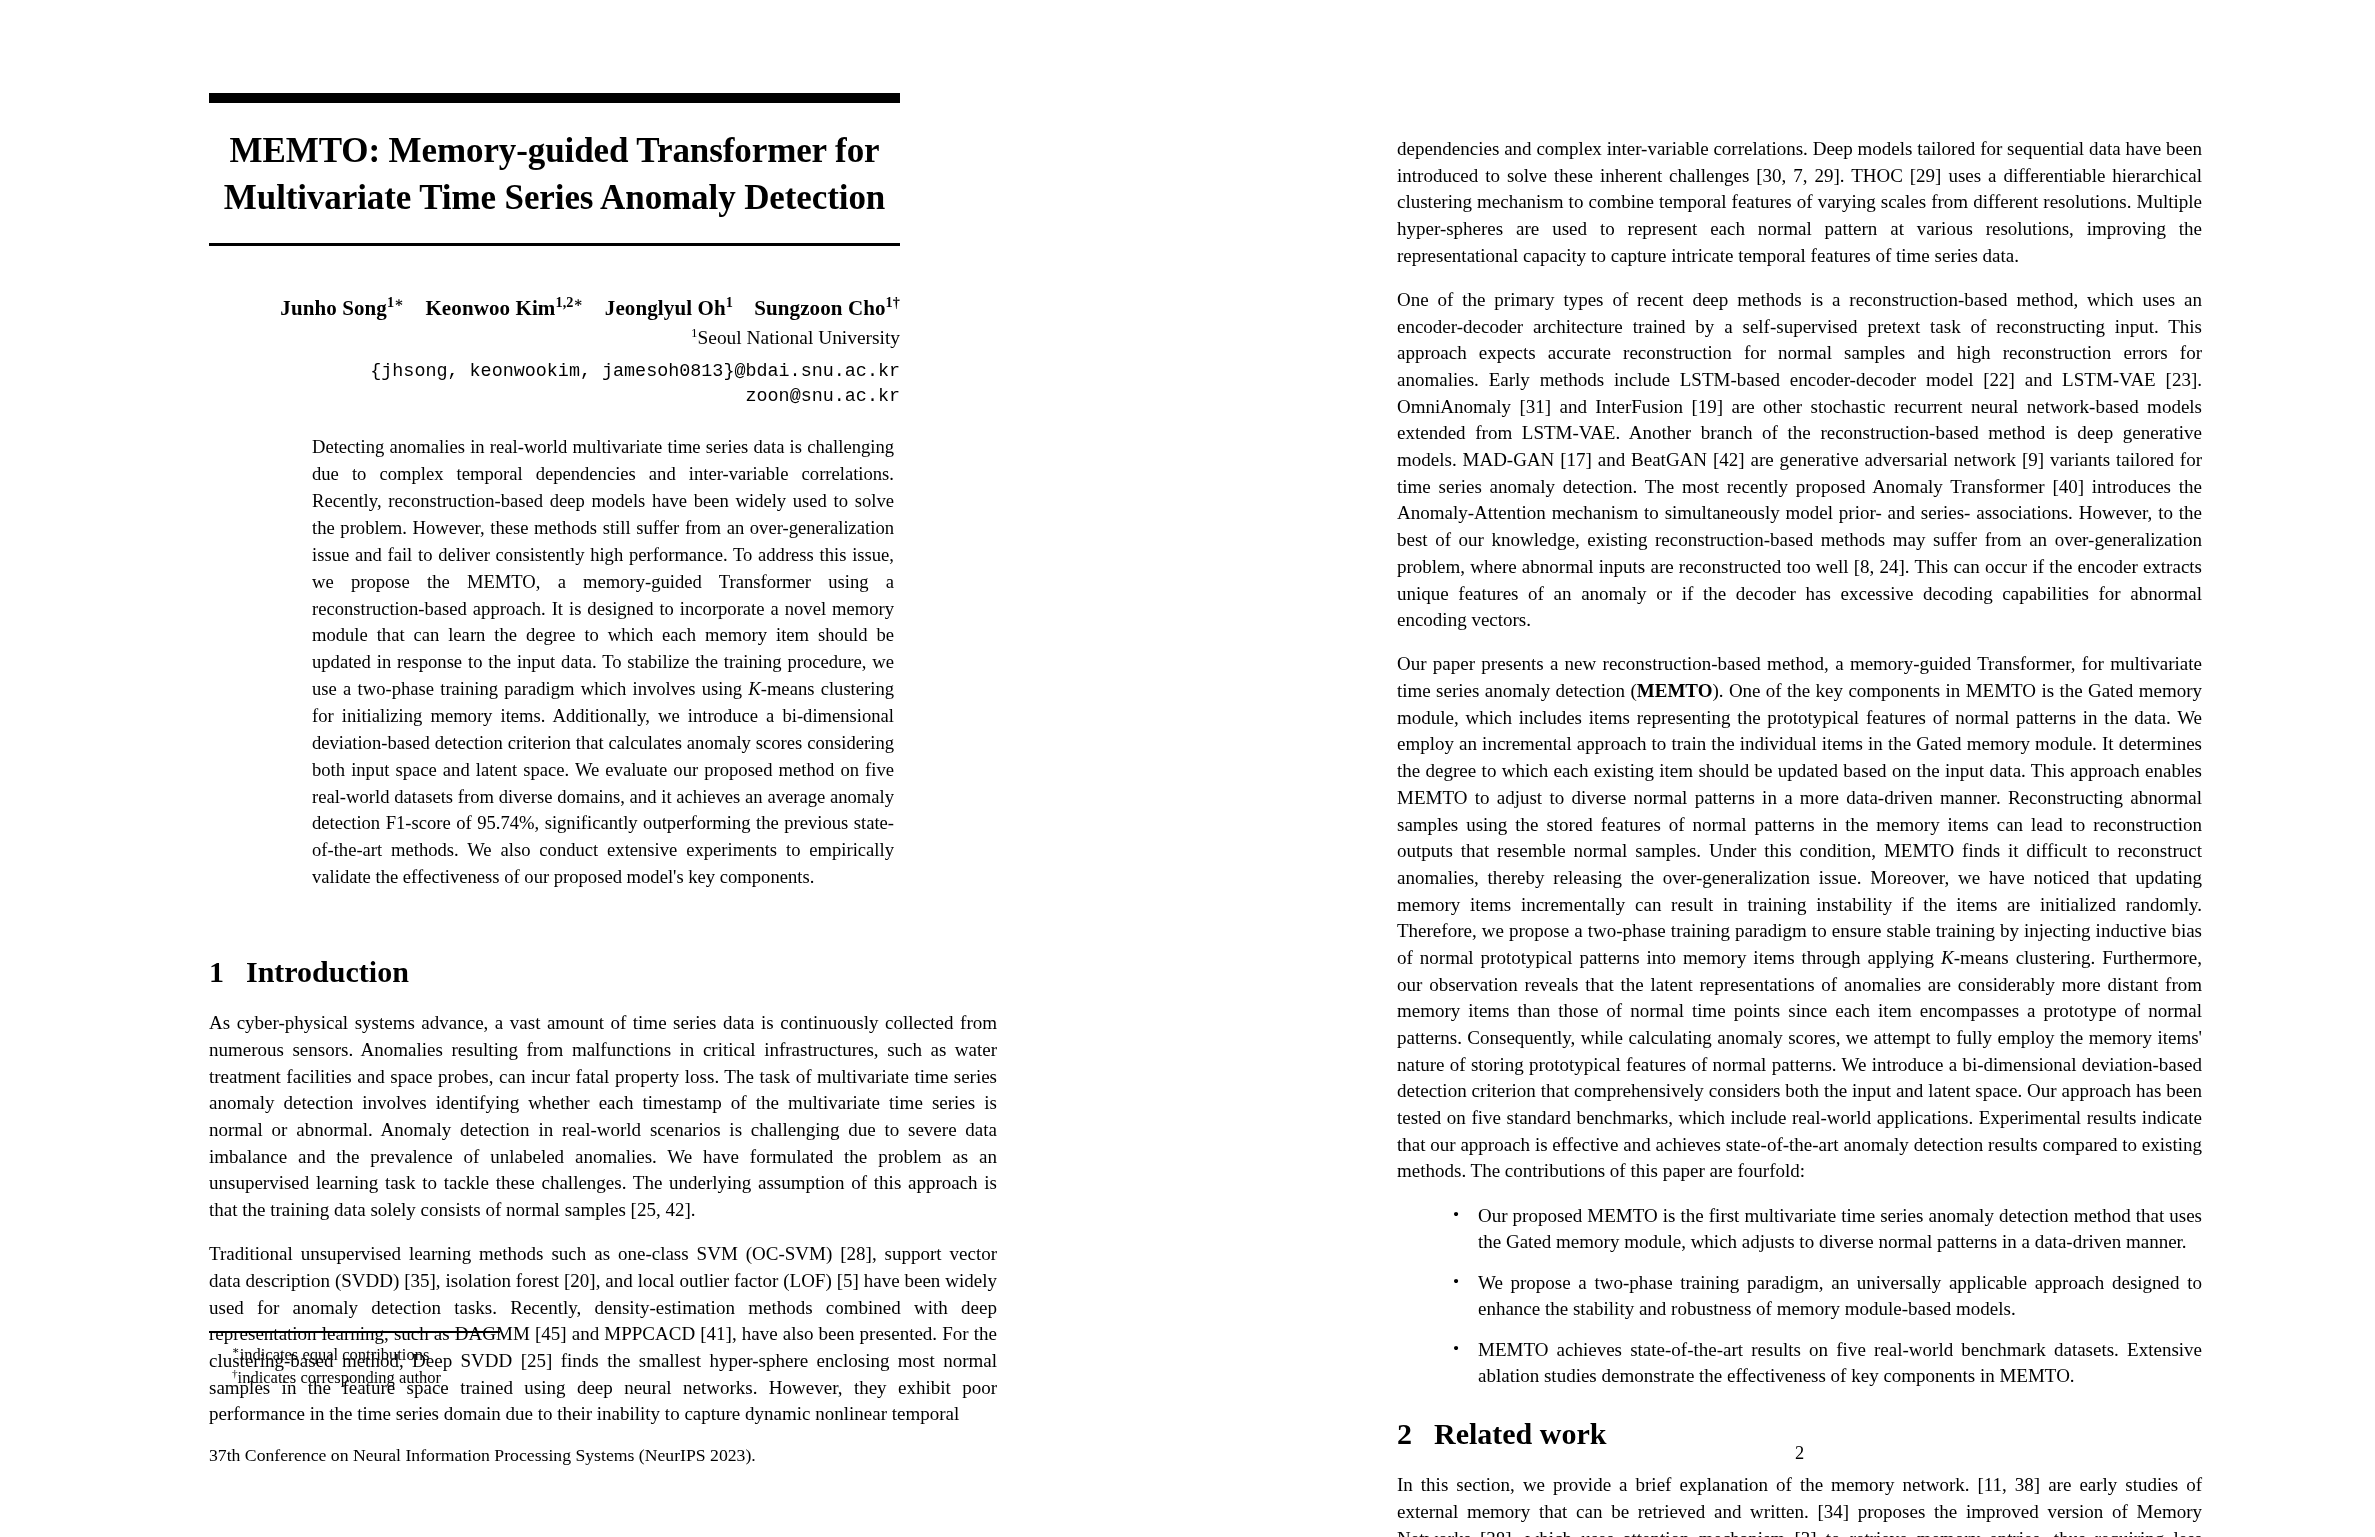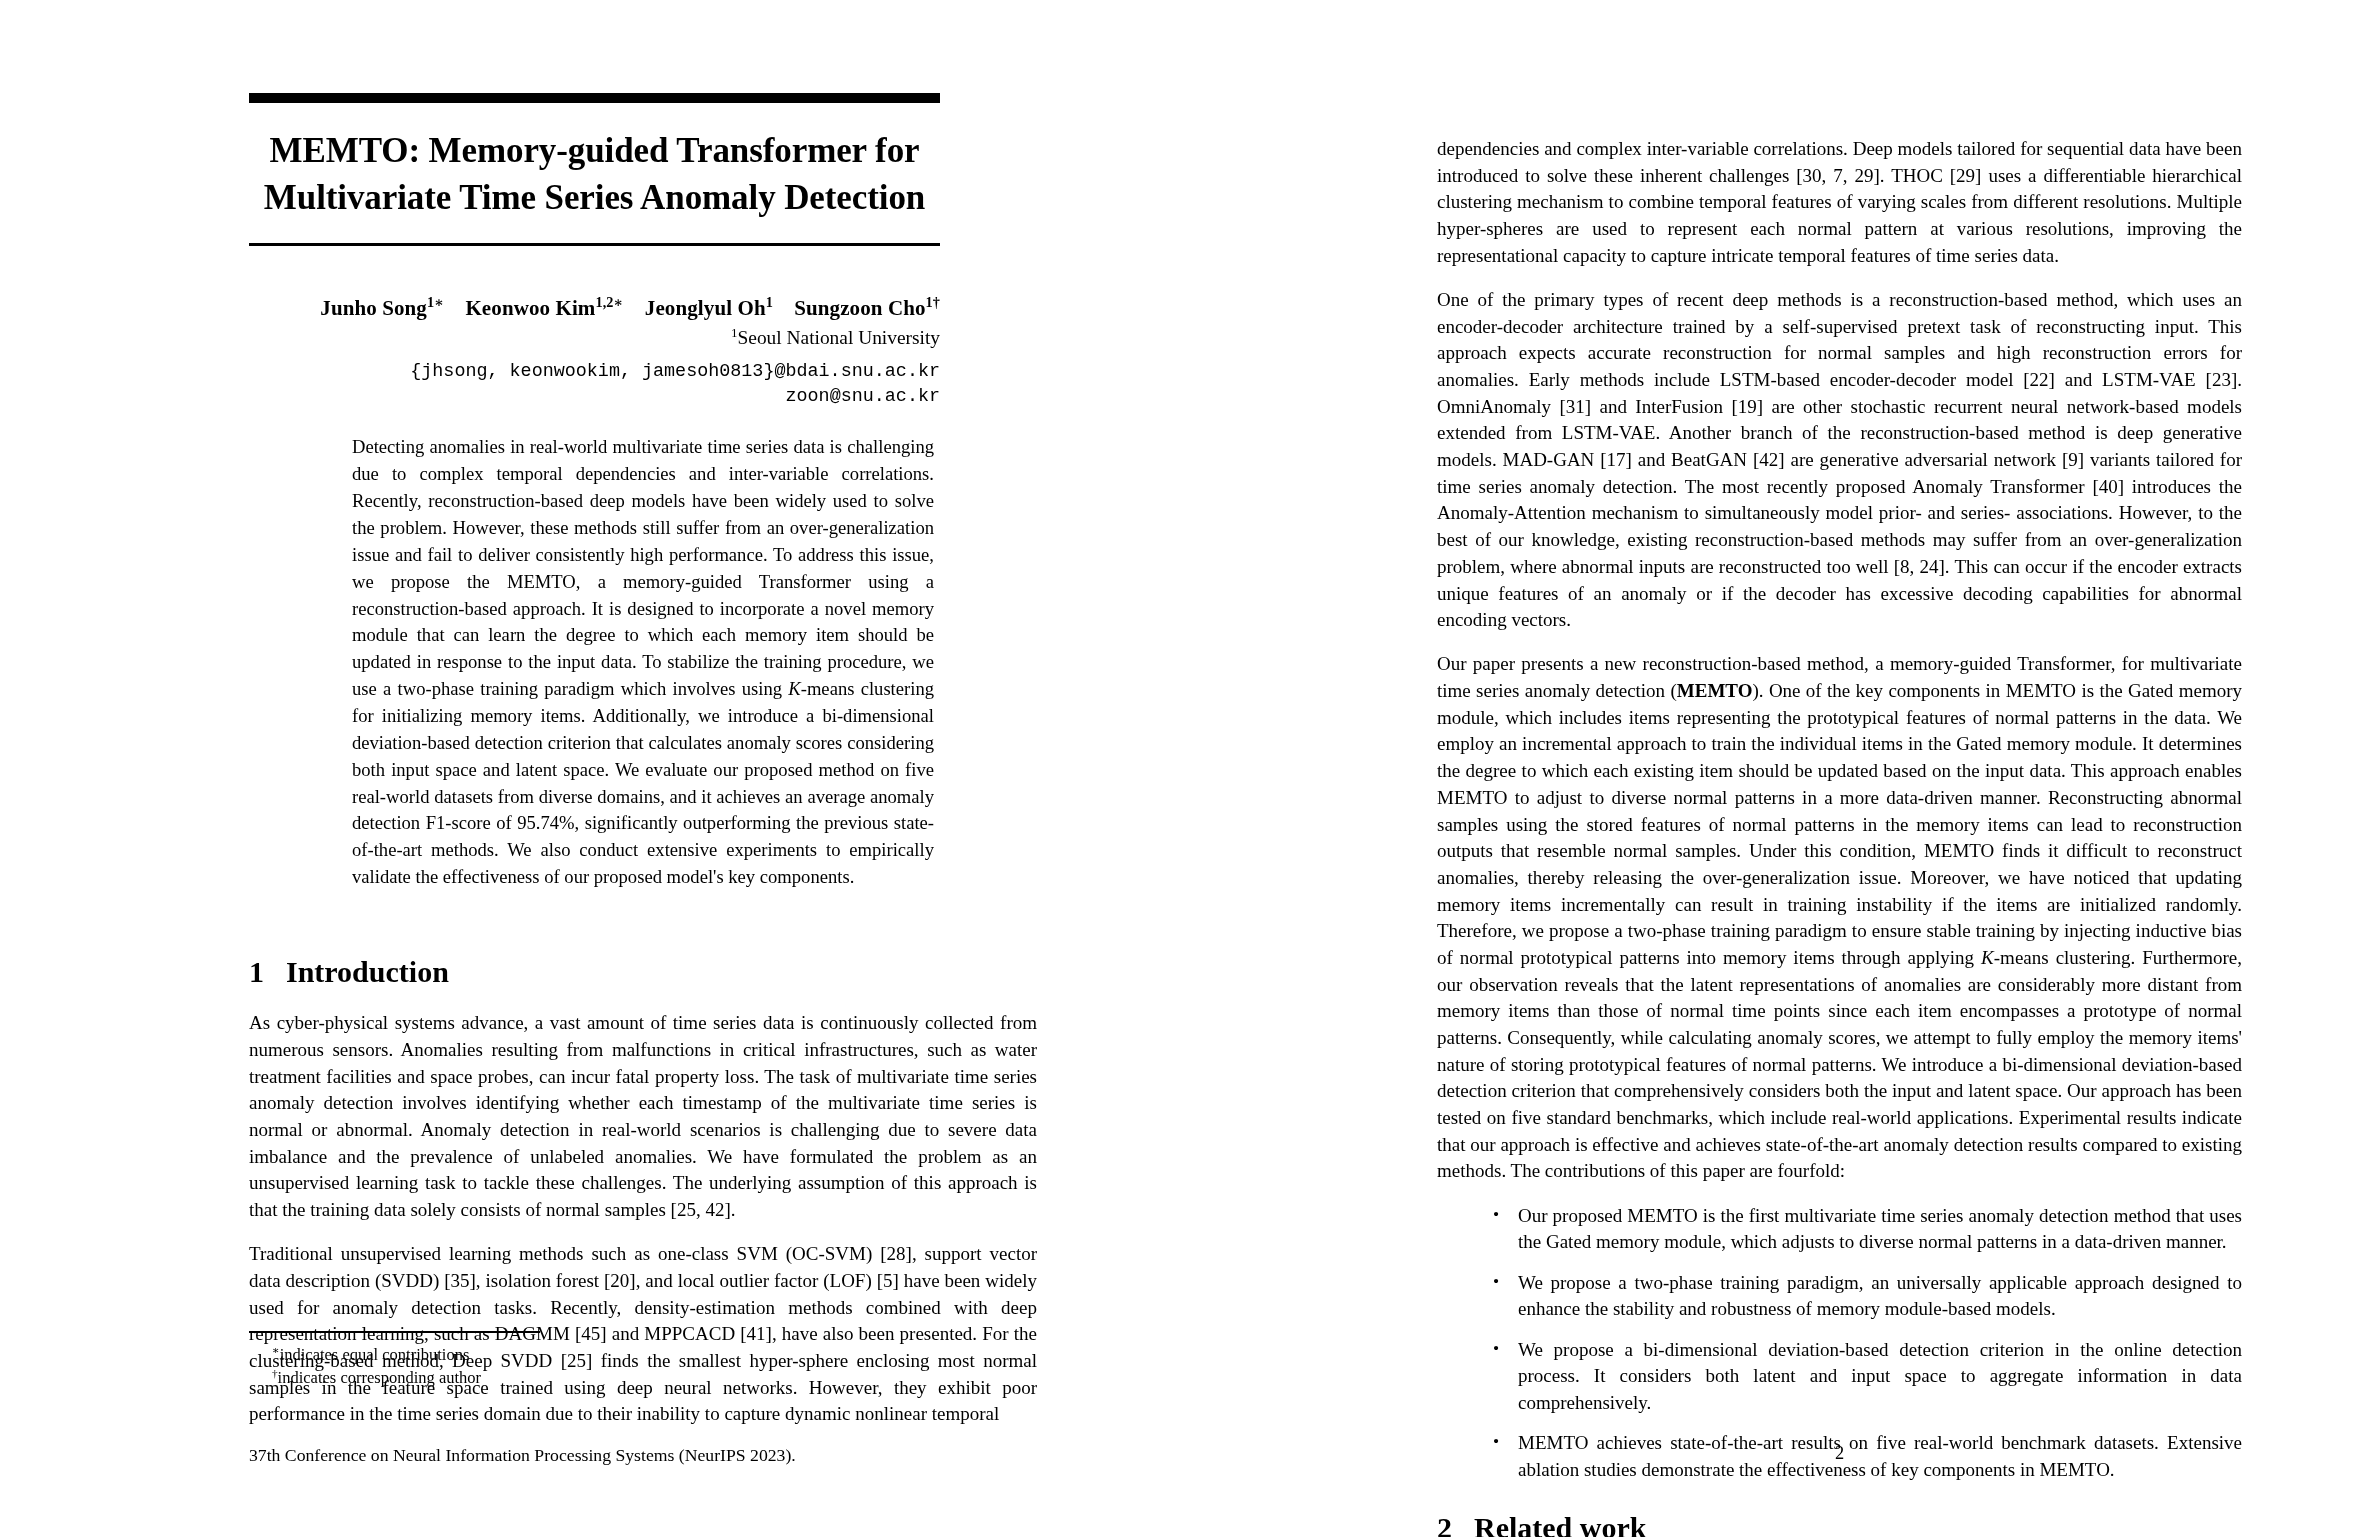--- a/index.html
+++ b/index.html
@@ -13,21 +13,20 @@
     height: 1537px;
     font-family: "Liberation Serif", "DejaVu Serif", serif;
     color: #000000;
     position: relative;
     overflow: hidden;
   }
   .page {
     position: absolute;
     inset: 0;
     background: #fdfdfd;
-    margin-left: 40px;
   }
   .sheet {
     position: absolute;
     left: 0;
     top: 0;
     width: 2375px;
     height: 1537px;
     background: #ffffff;
   }
 
@@ -264,21 +263,20 @@
 
   <div class="col-right">
 
     <p class="para">dependencies and complex inter-variable correlations. Deep models tailored for sequential data have been introduced to solve these inherent challenges [30, 7, 29]. THOC [29] uses a differentiable hierarchical clustering mechanism to combine temporal features of varying scales from different resolutions. Multiple hyper-spheres are used to represent each normal pattern at various resolutions, improving the representational capacity to capture intricate temporal features of time series data.</p>
     <p class="para">One of the primary types of recent deep methods is a reconstruction-based method, which uses an encoder-decoder architecture trained by a self-supervised pretext task of reconstructing input. This approach expects accurate reconstruction for normal samples and high reconstruction errors for anomalies. Early methods include LSTM-based encoder-decoder model [22] and LSTM-VAE [23]. OmniAnomaly [31] and InterFusion [19] are other stochastic recurrent neural network-based models extended from LSTM-VAE. Another branch of the reconstruction-based method is deep generative models. MAD-GAN [17] and BeatGAN [42] are generative adversarial network [9] variants tailored for time series anomaly detection. The most recently proposed Anomaly Transformer [40] introduces the Anomaly-Attention mechanism to simultaneously model prior- and series- associations. However, to the best of our knowledge, existing reconstruction-based methods may suffer from an over-generalization problem, where abnormal inputs are reconstructed too well [8, 24]. This can occur if the encoder extracts unique features of an anomaly or if the decoder has excessive decoding capabilities for abnormal encoding vectors.</p>
     <p class="para">Our paper presents a new reconstruction-based method, a memory-guided Transformer, for multivariate time series anomaly detection (<span class="bold">MEMTO</span>). One of the key components in MEMTO is the Gated memory module, which includes items representing the prototypical features of normal patterns in the data. We employ an incremental approach to train the individual items in the Gated memory module. It determines the degree to which each existing item should be updated based on the input data. This approach enables MEMTO to adjust to diverse normal patterns in a more data-driven manner. Reconstructing abnormal samples using the stored features of normal patterns in the memory items can lead to reconstruction outputs that resemble normal samples. Under this condition, MEMTO finds it difficult to reconstruct anomalies, thereby releasing the over-generalization issue. Moreover, we have noticed that updating memory items incrementally can result in training instability if the items are initialized randomly. Therefore, we propose a two-phase training paradigm to ensure stable training by injecting inductive bias of normal prototypical patterns into memory items through applying <span class="italic">K</span>-means clustering. Furthermore, our observation reveals that the latent representations of anomalies are considerably more distant from memory items than those of normal time points since each item encompasses a prototype of normal patterns. Consequently, while calculating anomaly scores, we attempt to fully employ the memory items' nature of storing prototypical features of normal patterns. We introduce a bi-dimensional deviation-based detection criterion that comprehensively considers both the input and latent space. Our approach has been tested on five standard benchmarks, which include real-world applications. Experimental results indicate that our approach is effective and achieves state-of-the-art anomaly detection results compared to existing methods. The contributions of this paper are fourfold:</p>
 
     <ul class="bullets">
       <li>Our proposed MEMTO is the first multivariate time series anomaly detection method that uses the Gated memory module, which adjusts to diverse normal patterns in a data-driven manner.</li>
       <li>We propose a two-phase training paradigm, an universally applicable approach designed to enhance the stability and robustness of memory module-based models.</li>
-      <li>We propose a bi-dimensional deviation-based detection criterion in the online detection process. It considers both latent and input space to aggregate information in data comprehensively.</li>
       <li>MEMTO achieves state-of-the-art results on five real-world benchmark datasets. Extensive ablation studies demonstrate the effectiveness of key components in MEMTO.</li>
     </ul>
 
     <div>
       <div class="section-head">
         <span class="num">2</span><span>Related work</span>
       </div>
       <p class="para">In this section, we provide a brief explanation of the memory network. [11, 38] are early studies of external memory that can be retrieved and written. [34] proposes the improved version of Memory Networks [38], which uses attention mechanism [3] to retrieve memory entries, thus requiring less training supervision due to an end-to-end training manner. Recently, several attempts have been</p>
     </div>
 

